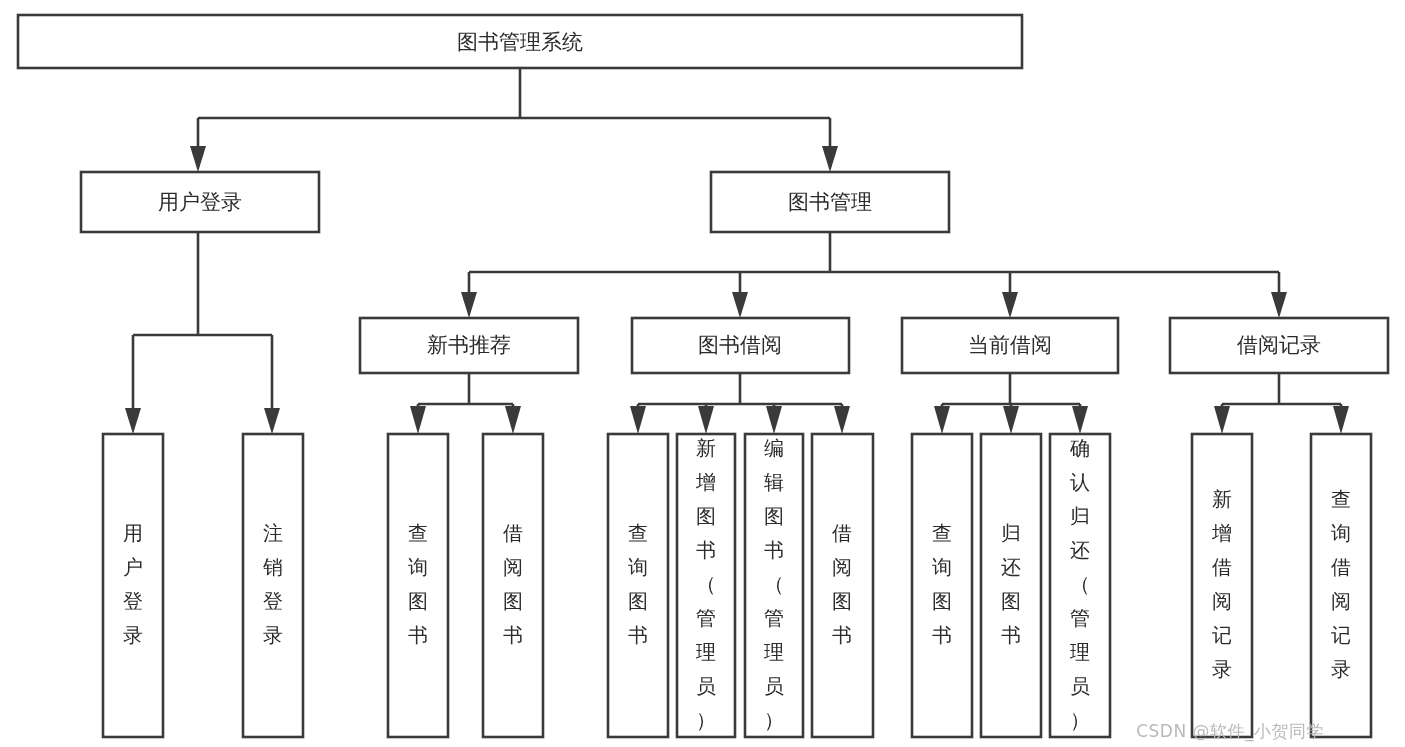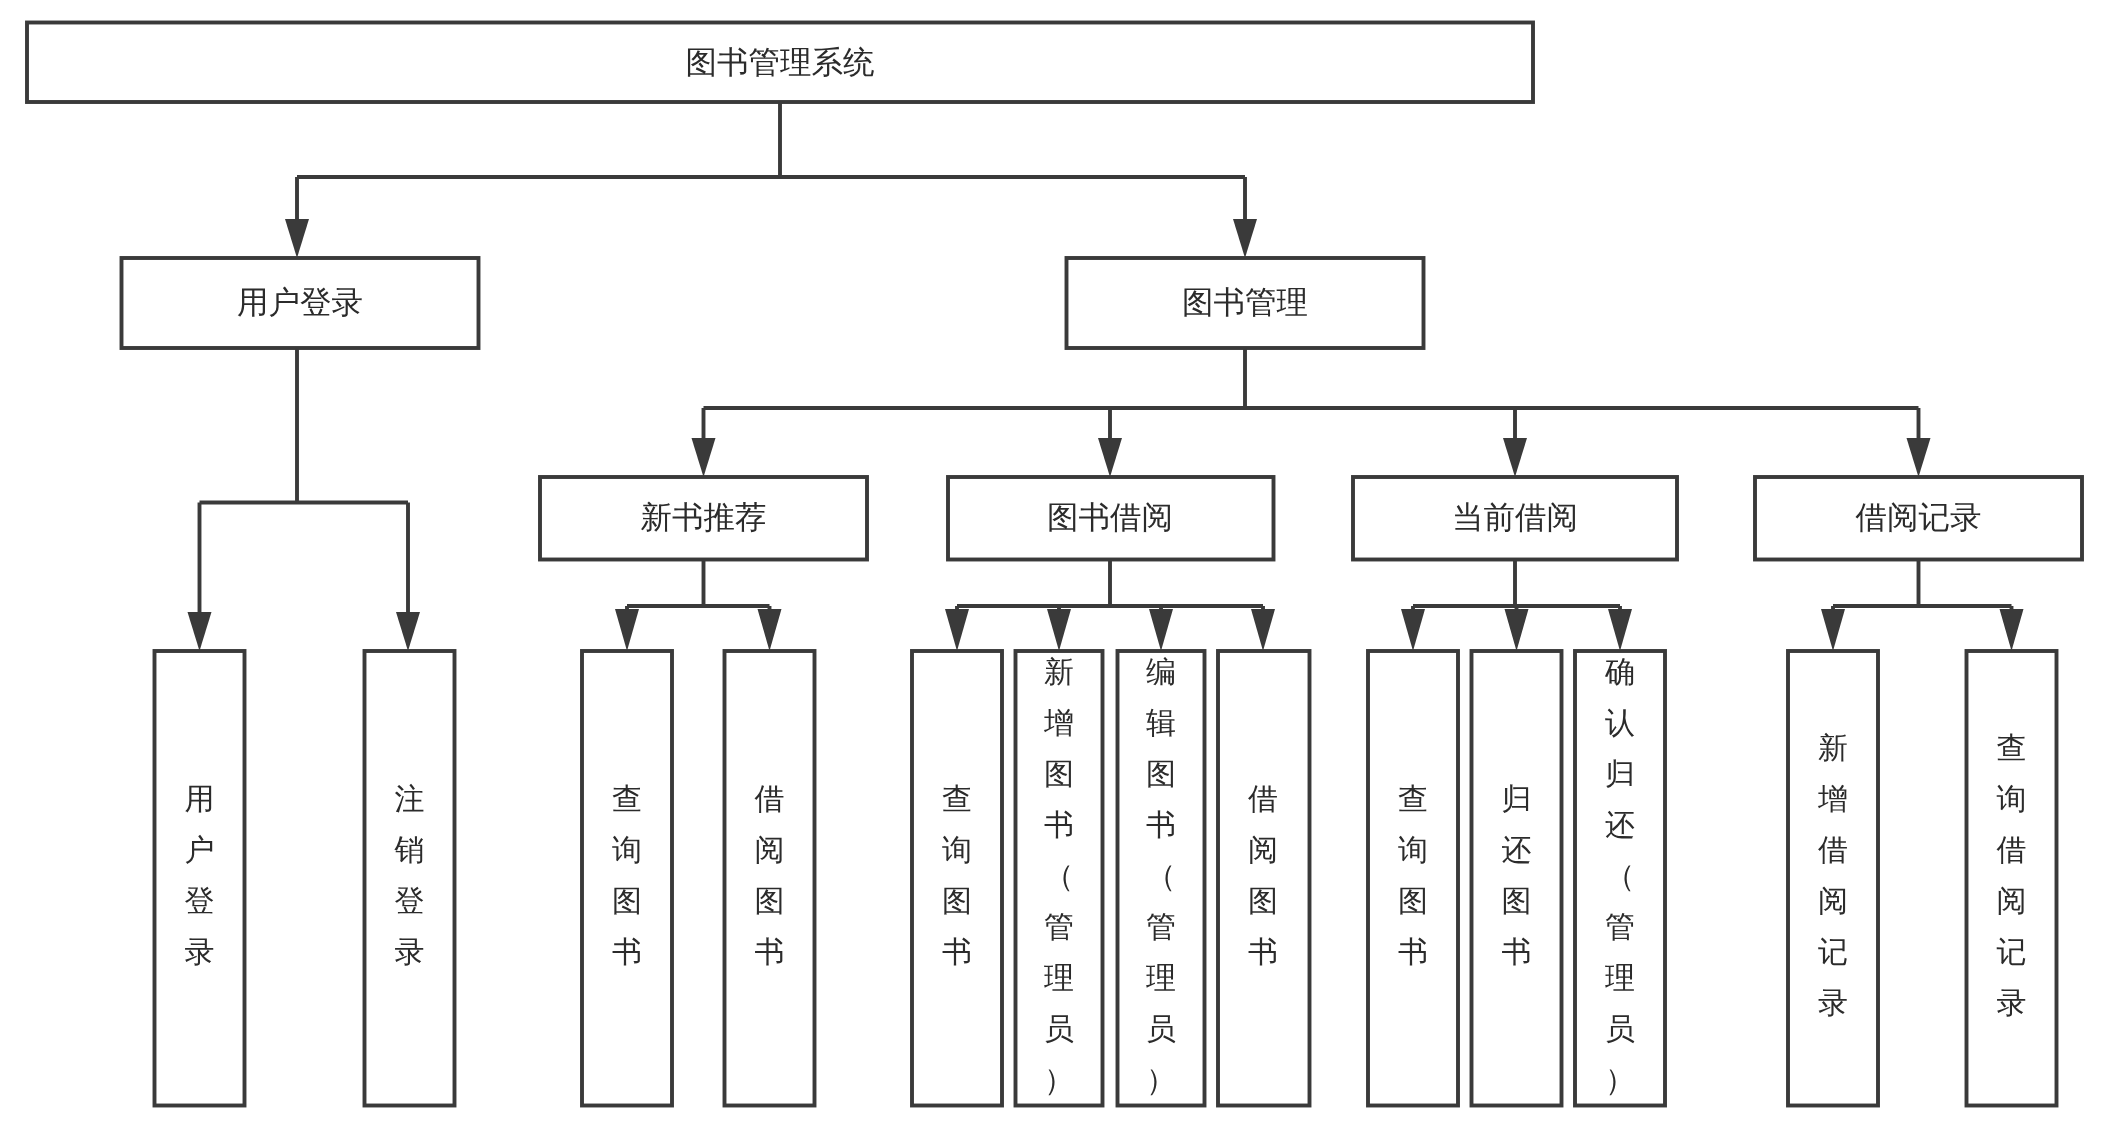--- a/index.html
+++ b/index.html
@@ -232,13 +232,14 @@
       <rect class="node-rect" x="1192" y="434" width="60" height="303"></rect>
       <text class="node-label-vertical" x="1222" y="500"><tspan x="1222" y="500" dominant-baseline="middle">新</tspan><tspan x="1222" y="534" dominant-baseline="middle">增</tspan><tspan x="1222" y="568" dominant-baseline="middle">借</tspan><tspan x="1222" y="602" dominant-baseline="middle">阅</tspan><tspan x="1222" y="636" dominant-baseline="middle">记</tspan><tspan x="1222" y="670" dominant-baseline="middle">录</tspan></text>
     </g>
     <g>
       <rect class="node-rect" x="1311" y="434" width="60" height="303"></rect>
       <text class="node-label-vertical" x="1341" y="500"><tspan x="1341" y="500" dominant-baseline="middle">查</tspan><tspan x="1341" y="534" dominant-baseline="middle">询</tspan><tspan x="1341" y="568" dominant-baseline="middle">借</tspan><tspan x="1341" y="602" dominant-baseline="middle">阅</tspan><tspan x="1341" y="636" dominant-baseline="middle">记</tspan><tspan x="1341" y="670" dominant-baseline="middle">录</tspan></text>
     </g>
 
   </svg>
 
+  <div class="watermark">CSDN @软件_小贺同学</div>
 </div>
 
 </body></html>

